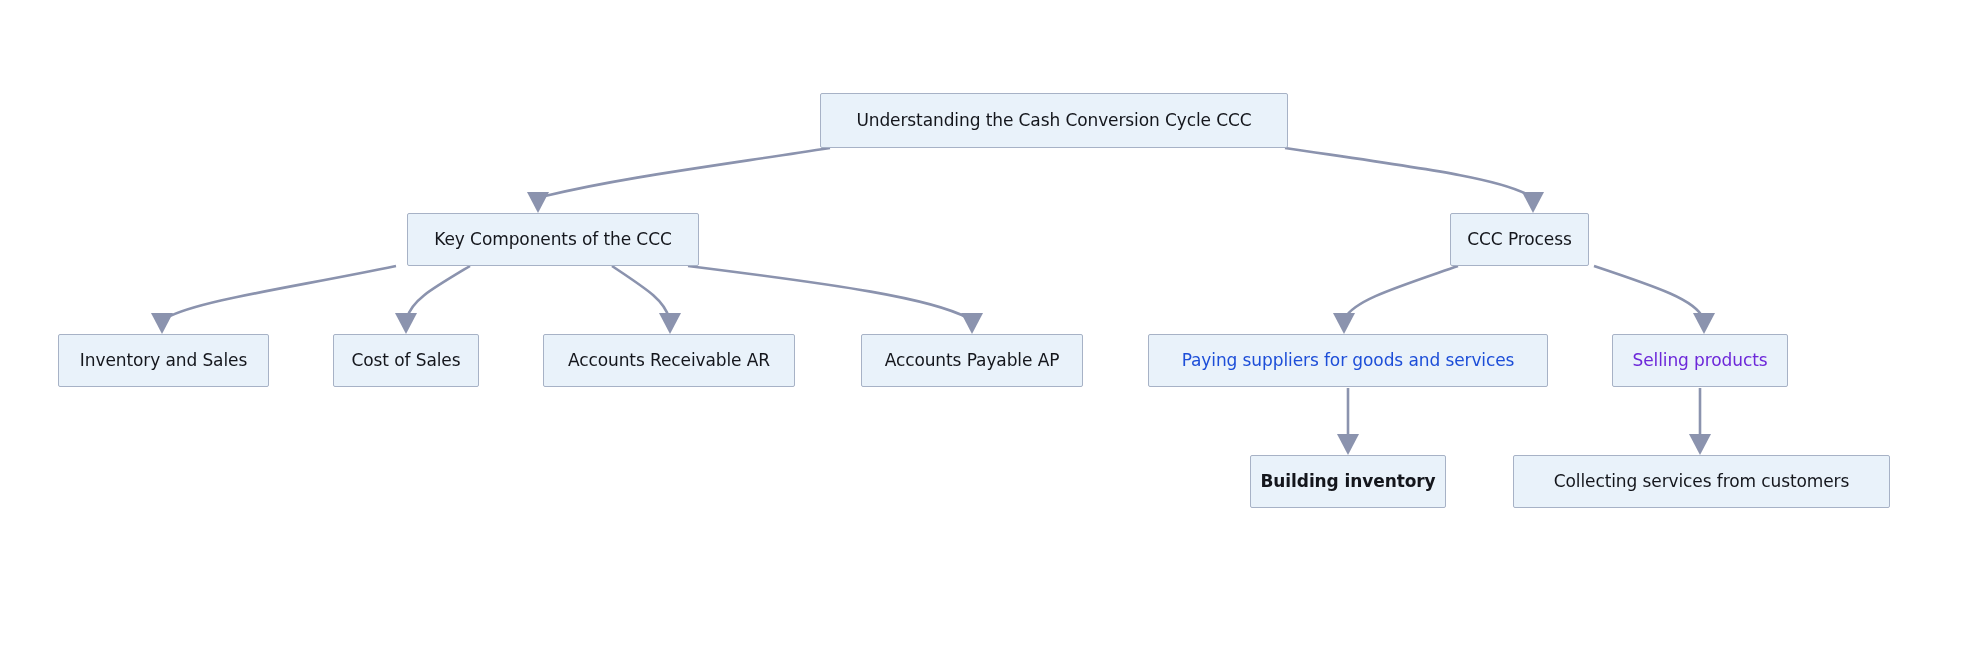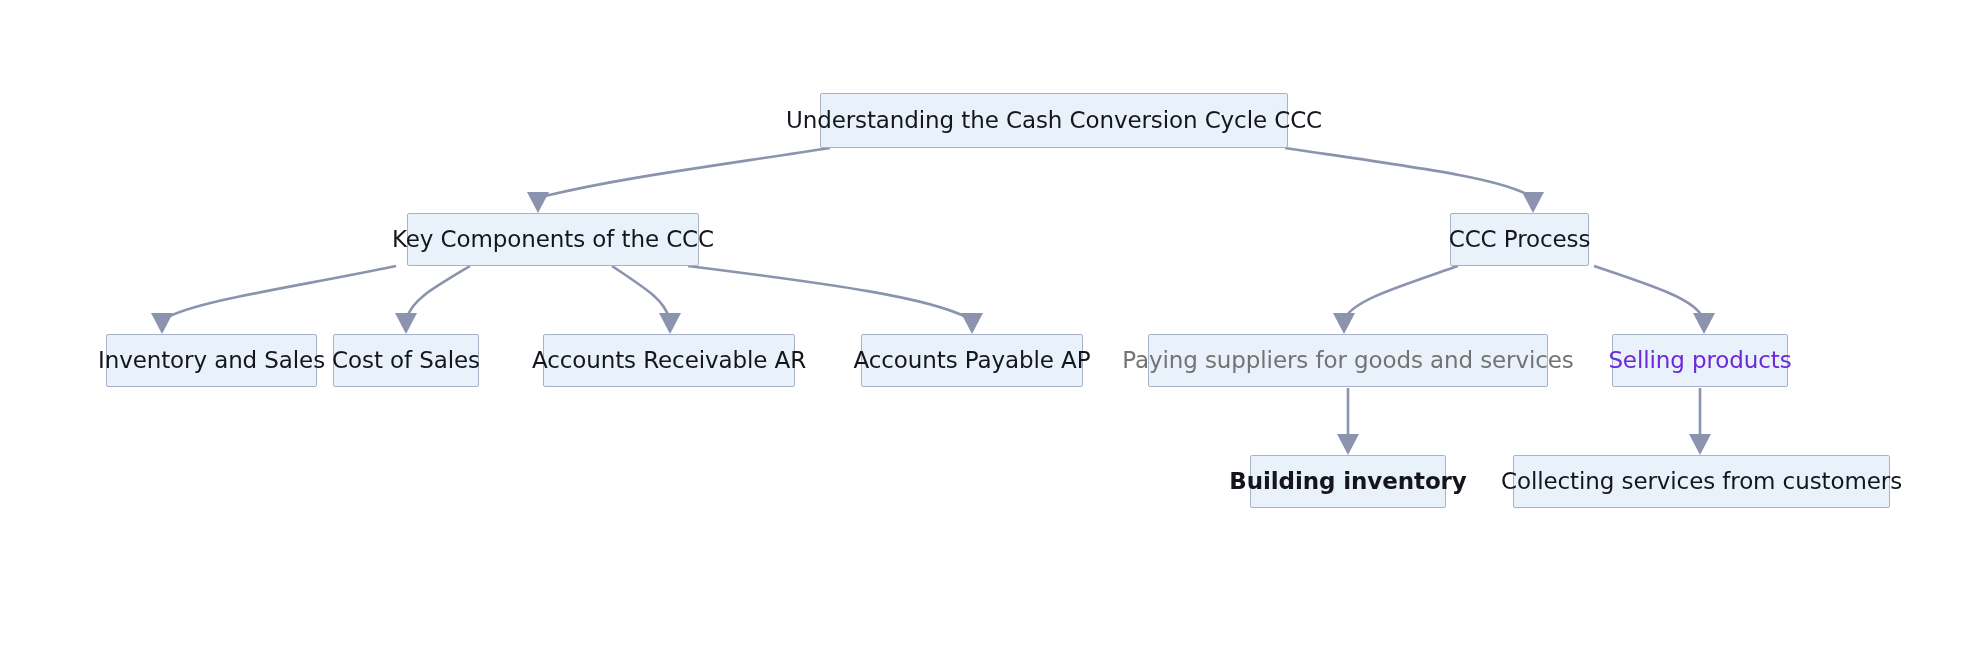--- a/index.html
+++ b/index.html
@@ -30,21 +30,21 @@
     position: absolute;
     box-sizing: border-box;
     background: #e9f2fa;
     border: 1.6px solid #a7b2c6;
     border-radius: 2px;
     display: flex;
     align-items: center;
     justify-content: center;
     color: #14161c;
     font-family: "DejaVu Sans", "Liberation Sans", sans-serif;
-    font-size: 23px;
+    font-size: 17px;
     line-height: 1.15;
     letter-spacing: -0.1px;
     white-space: nowrap;
     padding: 0 14px;
     z-index: 2;
   }
   .node-label {
     display: block;
     pointer-events: none;
   }
@@ -100,33 +100,33 @@
   <div id="node-layer">
       <div class="node" style="left: 820px; top: 93px; width: 468px; height: 55px; background: rgb(233, 242, 250); border-color: rgb(167, 178, 198); color: rgb(20, 22, 28);">
         <span class="node-label">Understanding the Cash Conversion Cycle CCC</span>
       </div>
       <div class="node" style="left: 393px; top: 213px; width: 292px; height: 53px; background: rgb(233, 242, 250); border-color: rgb(167, 178, 198); color: rgb(20, 22, 28); margin-left: 14px;">
         <span class="node-label">Key Components of the CCC</span>
       </div>
       <div class="node" style="left: 1450px; top: 213px; width: 139px; height: 53px; background: rgb(233, 242, 250); border-color: rgb(167, 178, 198); color: rgb(20, 22, 28);">
         <span class="node-label">CCC Process</span>
       </div>
-      <div class="node" style="left: 58px; top: 334px; width: 211px; height: 53px; background: rgb(233, 242, 250); border-color: rgb(167, 178, 198); color: rgb(20, 22, 28); margin-left: 48px;">
+      <div class="node" style="left: 58px; top: 334px; width: 211px; height: 53px; background: rgb(233, 242, 250); border-color: rgb(167, 178, 198); color: rgb(20, 22, 28);">
         <span class="node-label">Inventory and Sales</span>
       </div>
       <div class="node" style="left: 333px; top: 334px; width: 146px; height: 53px; background: rgb(233, 242, 250); border-color: rgb(167, 178, 198); color: rgb(20, 22, 28); text-align: center;">
         <span class="node-label">Cost of Sales</span>
       </div>
       <div class="node" style="left: 543px; top: 334px; width: 252px; height: 53px; background: rgb(233, 242, 250); border-color: rgb(167, 178, 198); color: rgb(20, 22, 28);">
         <span class="node-label">Accounts Receivable AR</span>
       </div>
       <div class="node" style="left: 861px; top: 334px; width: 222px; height: 53px; background: rgb(233, 242, 250); border-color: rgb(167, 178, 198); color: rgb(20, 22, 28);">
         <span class="node-label">Accounts Payable AP</span>
       </div>
-      <div class="node" style="left: 1148px; top: 334px; width: 400px; height: 53px; background: rgb(233, 242, 250); border-color: rgb(167, 178, 198); color: #737373;">
+      <div class="node" style="left: 1148px; top: 334px; width: 400px; height: 53px; background: rgb(233, 242, 250); border-color: rgb(167, 178, 198); color: #1d4ed8;">
         <span class="node-label">Paying suppliers for goods and services</span>
       </div>
       <div class="node" style="left: 1612px; top: 334px; width: 176px; height: 53px; background: rgb(233, 242, 250); border-color: rgb(167, 178, 198); color: #6d28d9;">
         <span class="node-label">Selling products</span>
       </div>
       <div class="node" style="left: 1250px; top: 455px; width: 196px; height: 53px; background: rgb(233, 242, 250); border-color: rgb(167, 178, 198); color: rgb(20, 22, 28); font-weight: bold;">
         <span class="node-label">Building inventory</span>
       </div>
       <div class="node" style="left: 1513px; top: 455px; width: 377px; height: 53px; background: rgb(233, 242, 250); border-color: rgb(167, 178, 198); color: rgb(20, 22, 28);">
         <span class="node-label">Collecting services from customers</span>

